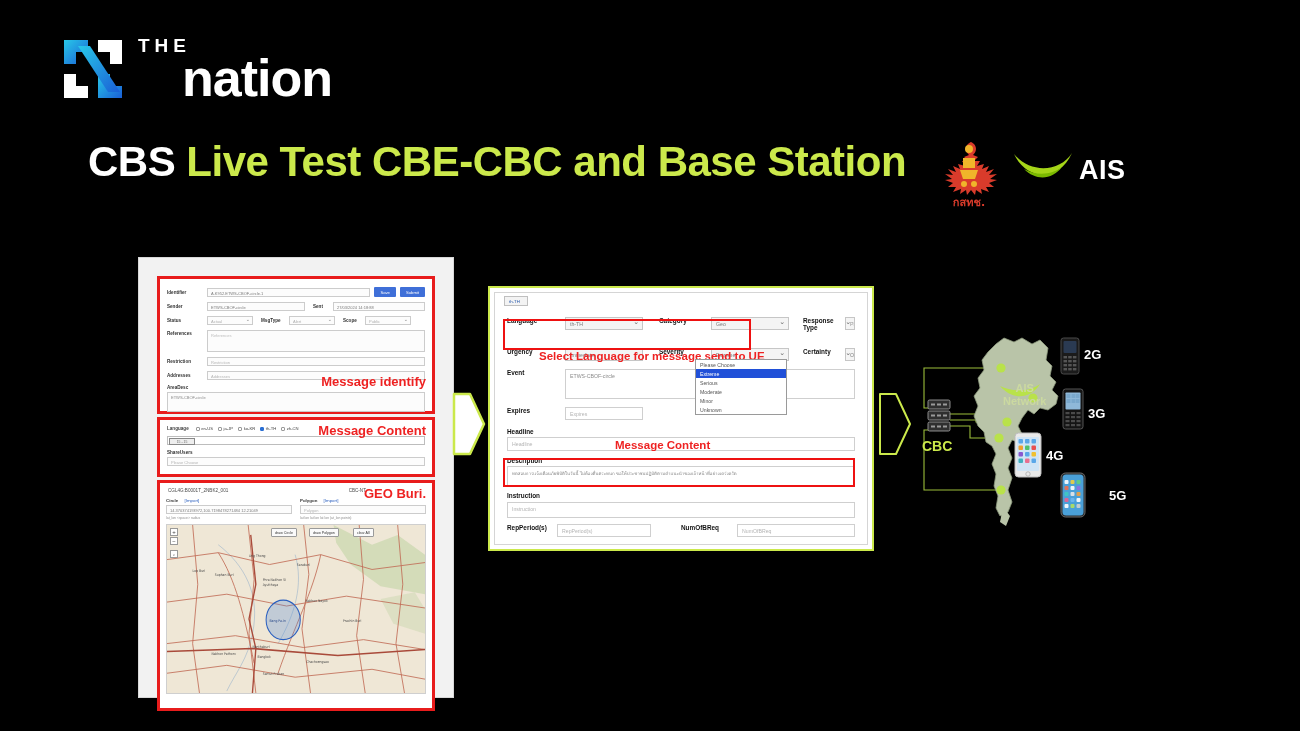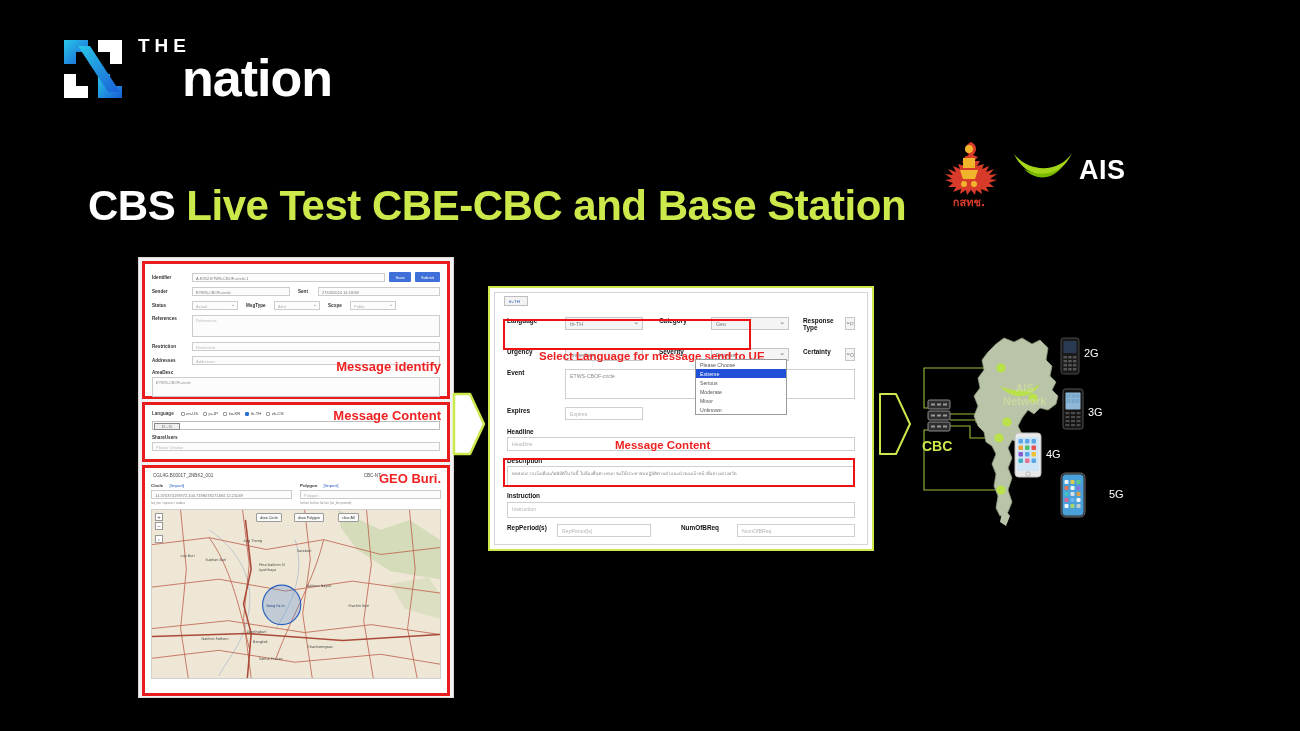--- a/index.html
+++ b/index.html
@@ -25,37 +25,36 @@
   .logo-nation {
     color: #ffffff; font-size: 52px; font-weight: bold;
     letter-spacing: -1px; line-height: 0.88; margin-left: 44px;
   }
 
   
   #slide-title {
     position: absolute; left: 88px; top: 138px;
     font-size: 42px; font-weight: bold; letter-spacing: -0.5px;
     white-space: nowrap;
-    margin-top: 44px;
   }
   #slide-title .t-white { color: #ffffff; }
   #slide-title .t-accent { color: #cbe94b; }
 
   
   #nbtc-logo { position: absolute; left: 938px; top: 136px; width: 62px; height: 72px; }
   #ais-logo  { position: absolute; left: 1012px; top: 150px; display: flex; align-items: center; gap: 5px; }
   #ais-logo .ais-word { color: #ffffff; font-size: 27px; font-weight: bold; letter-spacing: 0.5px; }
 
   
   #panel-left {
     position: absolute; left: 138px; top: 257px;
     width: 316px; height: 441px;
     background: #f2f2f2;
     border: 1px solid #d8d8d8;
-    padding: 3px;
+    padding: 18px;
   }
   .redbox { border: 3px solid #e81c1c; background: #ffffff; position: relative; }
 
   .form-row { display: flex; align-items: center; margin-bottom: 5px; }
   .fld-label { font-size: 4.6px; color: #333; font-weight: bold; width: 40px; flex: 0 0 40px; }
   .fld-input {
     border: 1px solid #ccc; background: #fcfcfc; height: 9px;
     font-size: 4px; color: #b6b6b6; padding: 0 3px; line-height: 9px;
     flex: 1; overflow: hidden; white-space: nowrap;
   }
@@ -196,21 +195,21 @@
   #network-diagram { position: absolute; left: 900px; top: 330px; width: 210px; height: 205px; }
   #cbc-label {
     position: absolute; left: 922px; top: 438px;
     color: #cbe94b; font-size: 14px; font-weight: bold;
   }
   #ais-net-label {
     position: absolute; left: 1003px; top: 382px;
     color: #cbd9a0; font-size: 11px; font-weight: bold; text-align: center; line-height: 1.18;
   }
   .device { position: absolute; }
-  .dev-label { position: absolute; color: #ffffff; font-size: 11px; font-weight: normal; }
+  .dev-label { position: absolute; color: #ffffff; font-size: 13px; font-weight: bold; }
 </style>
 </head>
 <body>
 
 <div id="brand-logo">
   <div class="logo-mark">
     <svg viewBox="0 0 62 62" width="62" height="62">
       <defs>
         <linearGradient id="ng" x1="0" y1="0" x2="1" y2="1">
           <stop offset="0%" stop-color="#28c8e8"></stop>

